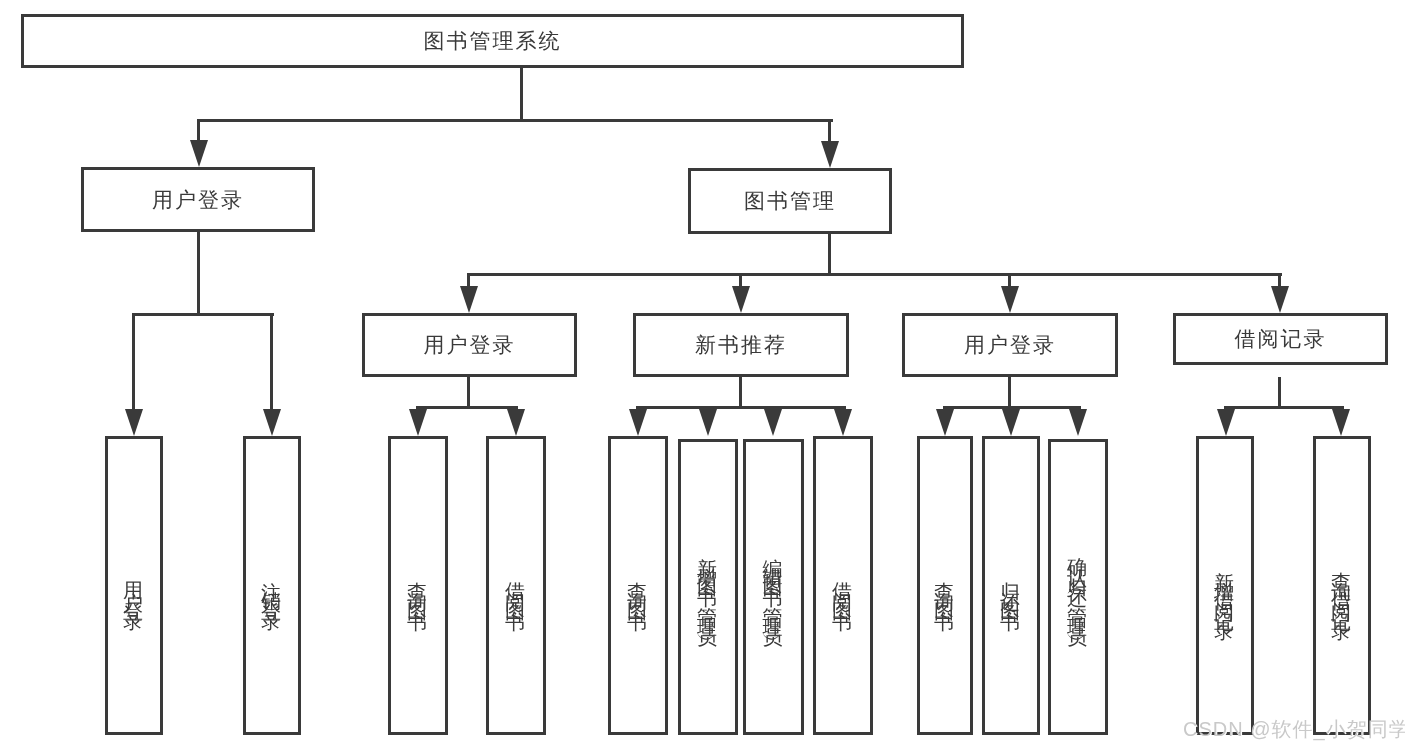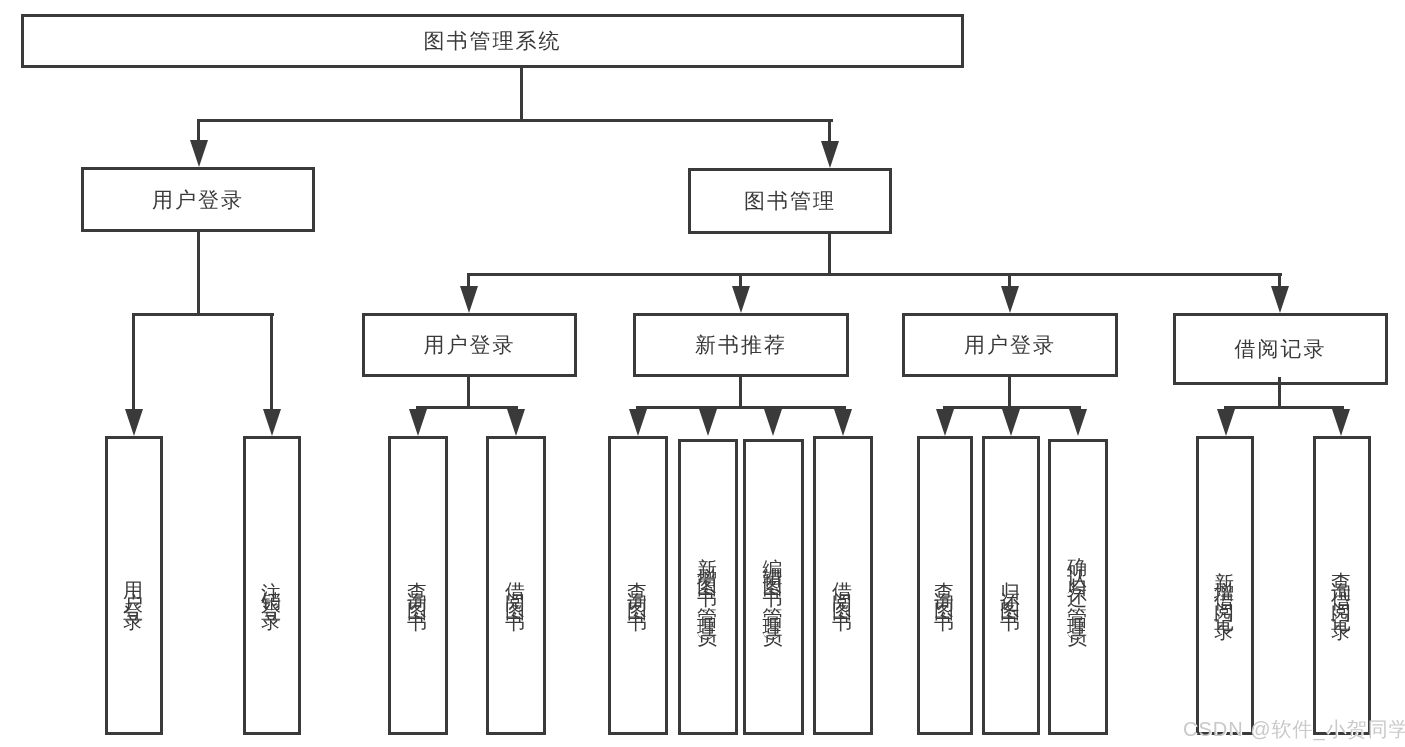--- a/index.html
+++ b/index.html
@@ -106,21 +106,21 @@
 
   <div class="hbox" style="left:362px; top:313px; width:215px; height:64px;">
     <span>用户登录</span>
   </div>
   <div class="hbox" style="left:633px; top:313px; width:216px; height:64px;">
     <span>新书推荐</span>
   </div>
   <div class="hbox" style="left:902px; top:313px; width:216px; height:64px;">
     <span>用户登录</span>
   </div>
-  <div class="hbox" style="left:1173px; top:313px; width:215px; height:72px;">
+  <div class="hbox" style="left:1173px; top:313px; width:215px; height:52px;">
     <span>借阅记录</span>
   </div>
 
   <div class="line" style="left:467px; top:377px; width:3px; height:32px;"></div>
   <div class="line" style="left:416px; top:406px; width:102px; height:3px;"></div>
   <div class="arrow" style="left:409px; top:409px;"></div>
   <div class="arrow" style="left:507px; top:409px;"></div>
 
   <div class="line" style="left:739px; top:377px; width:3px; height:32px;"></div>
   <div class="line" style="left:636px; top:406px; width:210px; height:3px;"></div>

